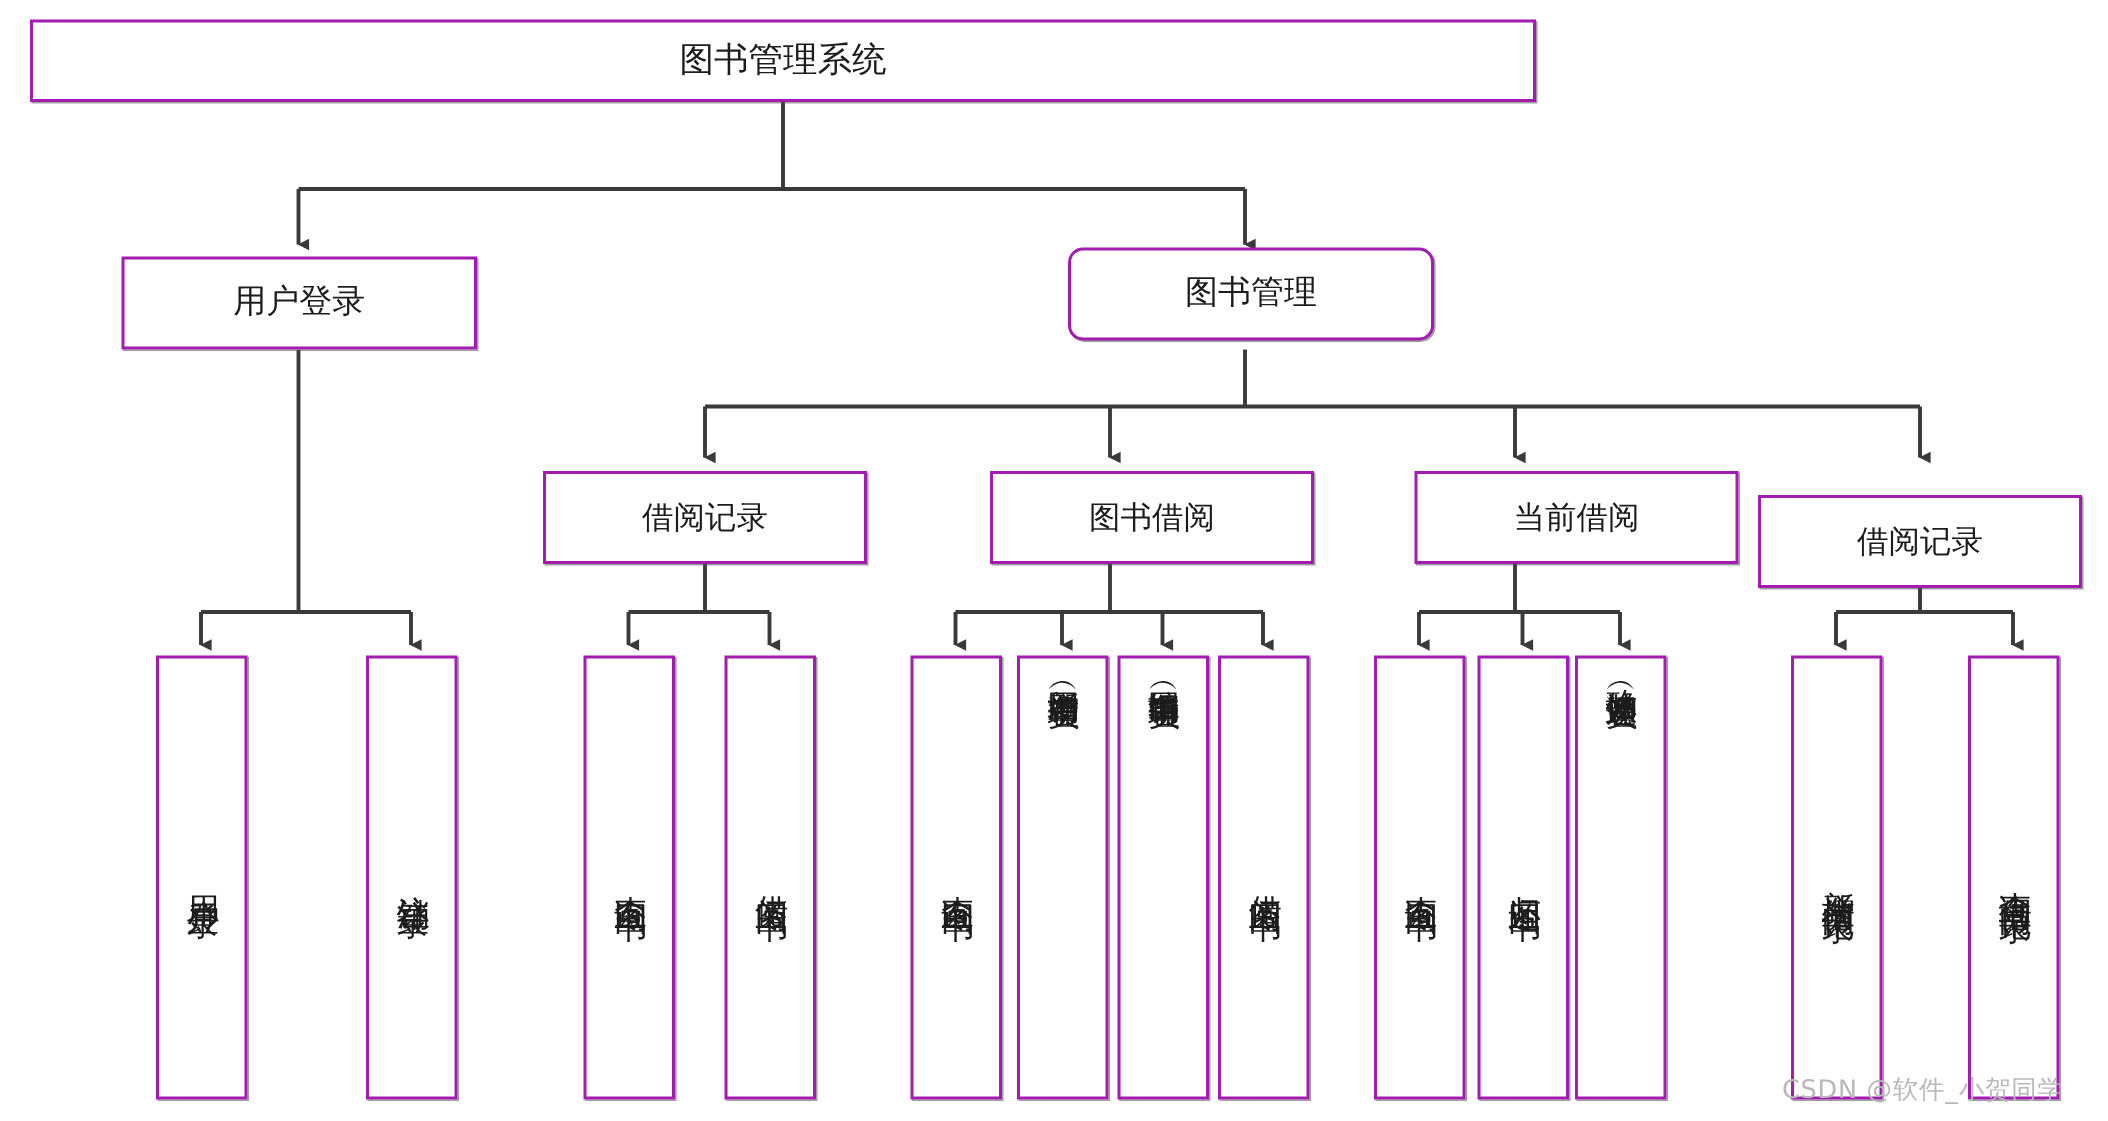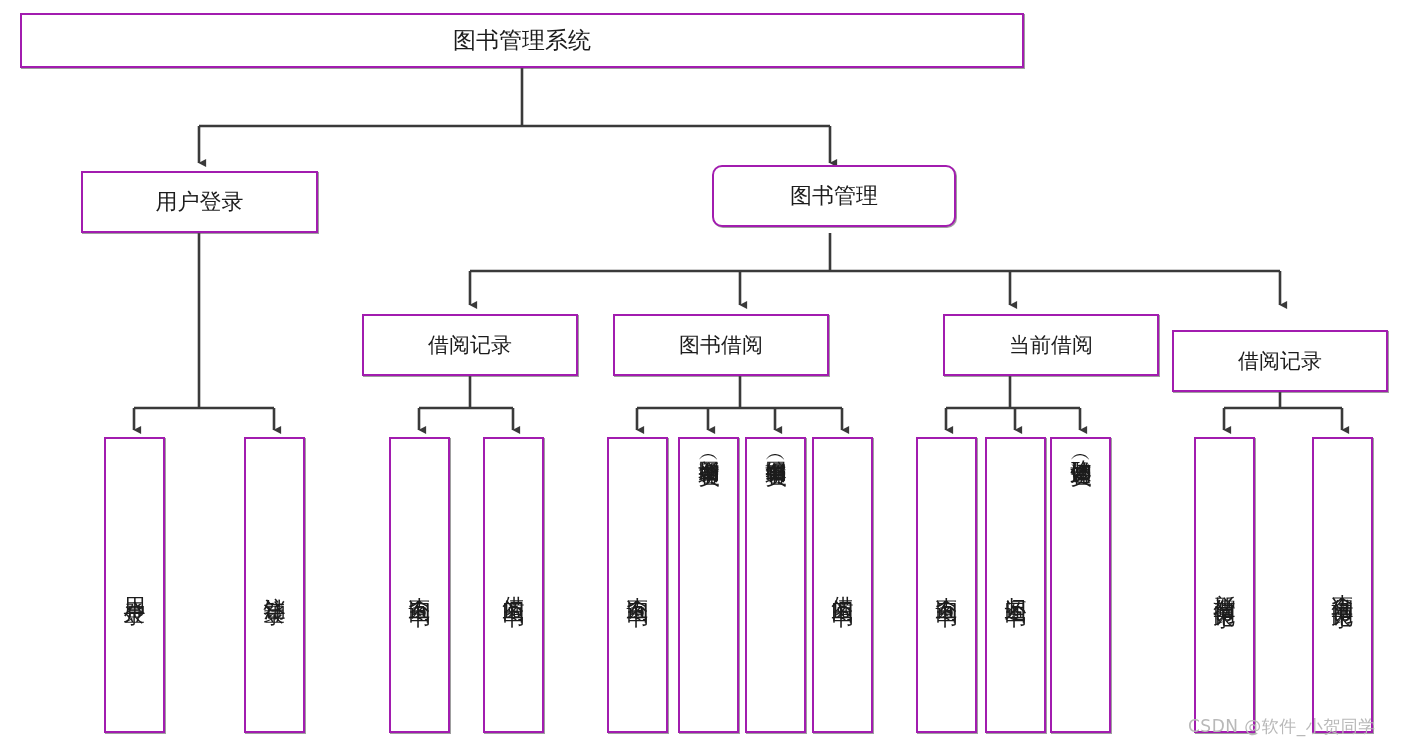--- a/index.html
+++ b/index.html
@@ -140,21 +140,21 @@
   <div class="node level1" style="left:81px; top:171px; width:237px; height:62px;">
     <span class="node-label">用户登录</span>
   </div>
   <div class="node level1" style="left:712px; top:165px; width:244px; height:62px;border-radius:10px;">
     <span class="node-label">图书管理</span>
   </div>
 
   <div class="node level2" style="left:362px; top:314px; width:216px; height:62px;">
     <span class="node-label">借阅记录</span>
   </div>
-  <div class="node level2" style="left:613px; top:314px; width:216px; height:62px;">
+  <div class="node level2" style="left:660px; top:314px; width:216px; height:62px;">
     <span class="node-label">图书借阅</span>
   </div>
   <div class="node level2" style="left:902px; top:314px; width:216px; height:62px;margin-left:41px;">
     <span class="node-label">当前借阅</span>
   </div>
   <div class="node level2" style="left:1172px; top:330px; width:216px; height:62px;">
     <span class="node-label">借阅记录</span>
   </div>
 
   <div class="node leaf" style="left:104px; top:437px; width:61px; height:296px;">

